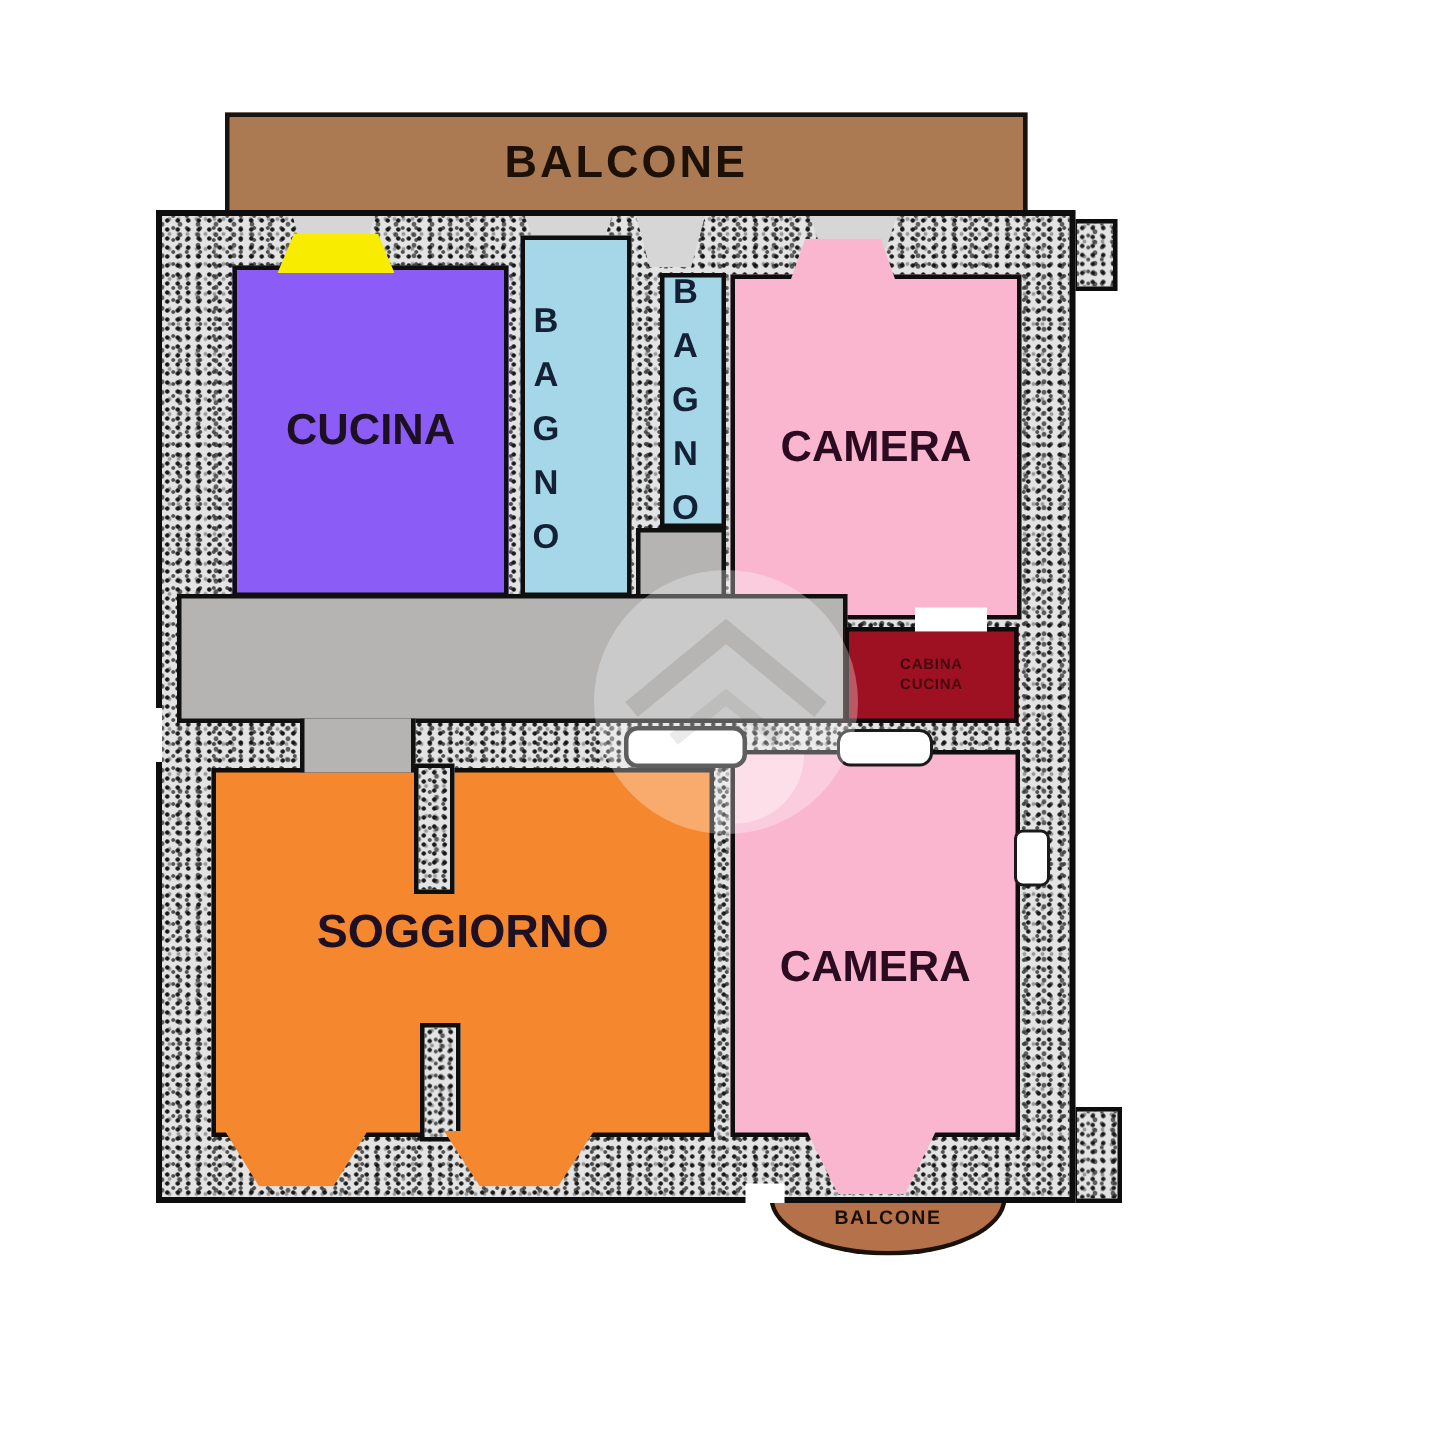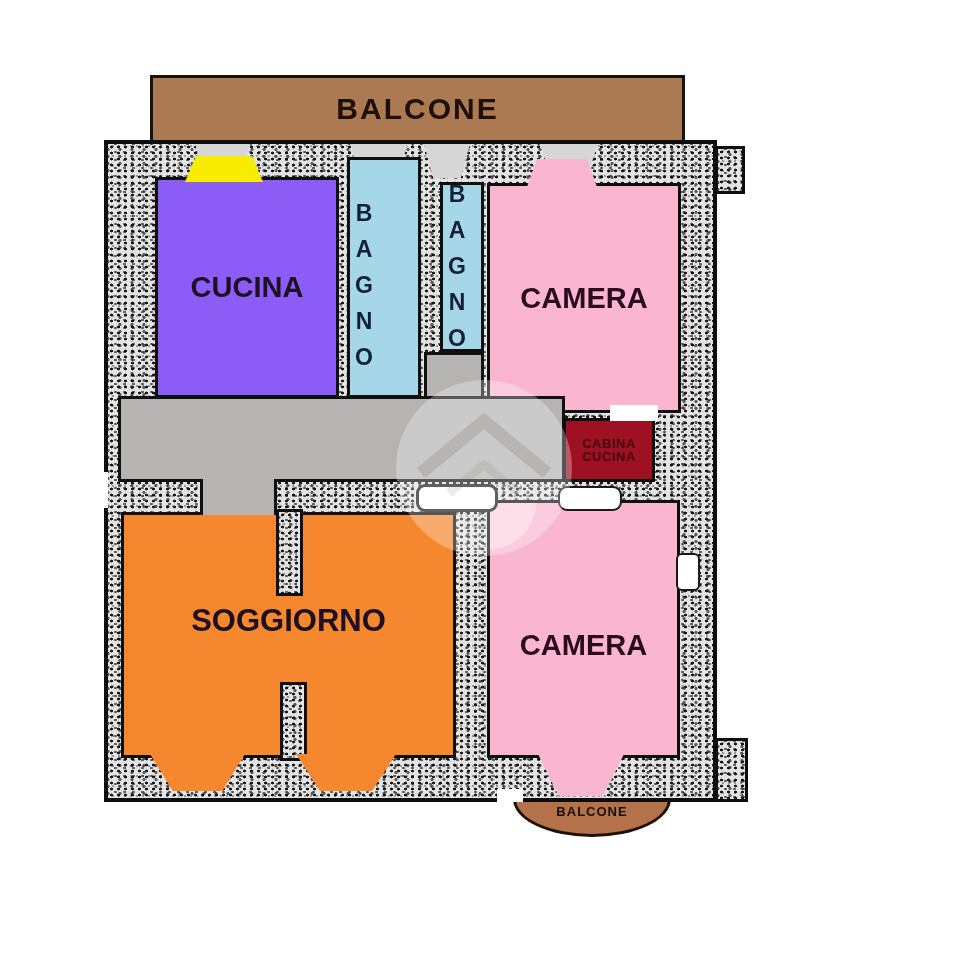--- a/index.html
+++ b/index.html
@@ -45,25 +45,25 @@
   .camera-top-trap{left:527px;top:159px;width:70px;height:28px;background:#f9b6ce;z-index:2;
                    clip-path:polygon(14% 0,86% 0,100% 100%,0 100%);}
 
   .corridor{left:118px;top:396px;width:447px;height:86px;background:#b5b4b3;
             border:3px solid #101010;z-index:2;}
   .corridor-connector{left:424px;top:352px;width:60px;height:48px;background:#b5b4b3;
             border:3px solid #101010;border-bottom:none;z-index:2;}
   .sogg-door-gap{left:200px;top:479px;width:77px;height:36px;background:#b5b4b3;
             border-left:3px solid #101010;border-right:3px solid #101010;z-index:3;}
 
-  .cabina{left:563px;top:418px;width:92px;height:64px;background:#9e1122;
-          flex-direction:column;font-size:13px;line-height:13px;letter-spacing:0.5px;
+  .cabina{left:563px;top:418px;width:116px;height:64px;background:#9e1122;
+          flex-direction:column;font-size:10px;line-height:13px;letter-spacing:0.5px;
           color:#43070e;border:3px solid #0c0c0c;}
 
-  .soggiorno{left:121px;top:512px;width:335px;height:246px;background:#f5872e;
+  .soggiorno{left:141px;top:512px;width:335px;height:246px;background:#f5872e;
              font-size:31px;align-items:flex-start;}
   .soggiorno .lbl{margin-top:88px;}
   .camera-bottom{left:487px;top:500px;width:193px;height:258px;background:#f9b6ce;
                  font-size:29px;color:#2b0b20;align-items:flex-start;}
   .camera-bottom .lbl{margin-top:126px;}
   .door-swing{left:490px;top:503px;width:46px;height:46px;background:rgba(255,255,255,0.38);
               border-radius:0 0 100% 0;z-index:3;}
 
   .stub{border:3px solid #0e0e0e;z-index:3;}
   .stub-top{left:276px;top:509px;width:27px;height:87px;}

